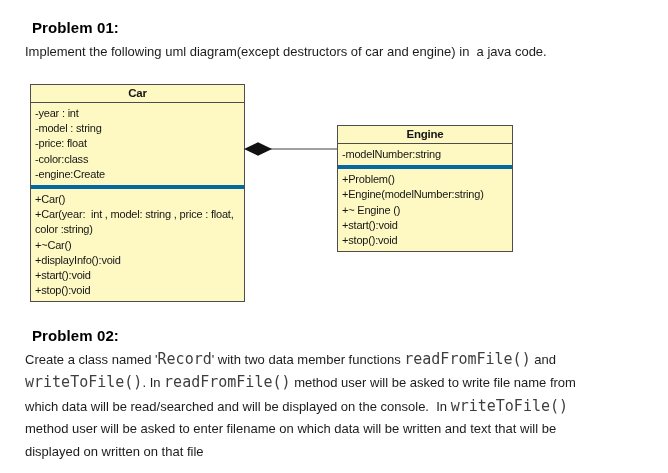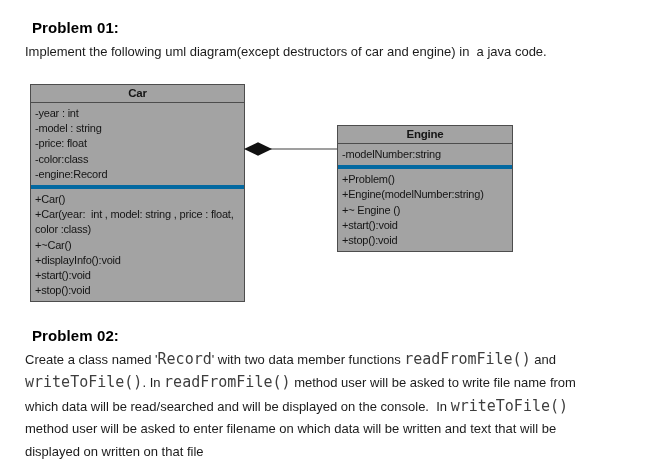--- a/index.html
+++ b/index.html
@@ -36,21 +36,21 @@
   #p2-body { top: 348px; width: 580px; line-height: 22.4px; }
   .code {
     font-family: "DejaVu Sans Mono", monospace;
     font-size: 15px;
     color: #3e3e3e;
   }
   
   .uml-box {
     position: absolute;
     box-sizing: border-box;
-    background: #a3a3a3;
+    background: #fef9c3;
     border: 1px solid #4d4d4d;
     font-size: 11px;
     letter-spacing: -0.2px;
     color: #151515;
   }
   #car-box { left: 30px; top: 84px; width: 215px; }
   #engine-box { left: 337px; top: 125px; width: 176px; }
   .uml-title {
     text-align: center;
     font-weight: bold;
@@ -83,25 +83,25 @@
 
   <p class="body-text" id="p1-desc">Implement the following uml diagram(except destructors of car and engine) in  a java code.</p>
 
   <div class="uml-box" id="car-box">
     <div class="uml-title">Car</div>
     <div class="uml-section uml-attrs">
       <div class="uml-row">-year : int</div>
       <div class="uml-row">-model : string</div>
       <div class="uml-row">-price: float</div>
       <div class="uml-row">-color:class</div>
-      <div class="uml-row">-engine:Record</div>
+      <div class="uml-row">-engine:Create</div>
     </div>
     <div class="uml-section">
       <div class="uml-row">+Car()</div>
-      <div class="uml-row">+Car(year:  int , model: string , price : float, color :class)</div>
+      <div class="uml-row">+Car(year:  int , model: string , price : float, color :string)</div>
       <div class="uml-row">+~Car()</div>
       <div class="uml-row">+displayInfo():void</div>
       <div class="uml-row">+start():void</div>
       <div class="uml-row">+stop():void</div>
     </div>
   </div>
 
   <svg id="connector" viewBox="0 0 94 20" xmlns="http://www.w3.org/2000/svg">
     <line x1="26" y1="10" x2="94" y2="10" stroke="#7f7f7f" stroke-width="1.6"></line>
     <polygon points="0,10 14,3.2 28,10 14,16.8" fill="#111111"></polygon>

